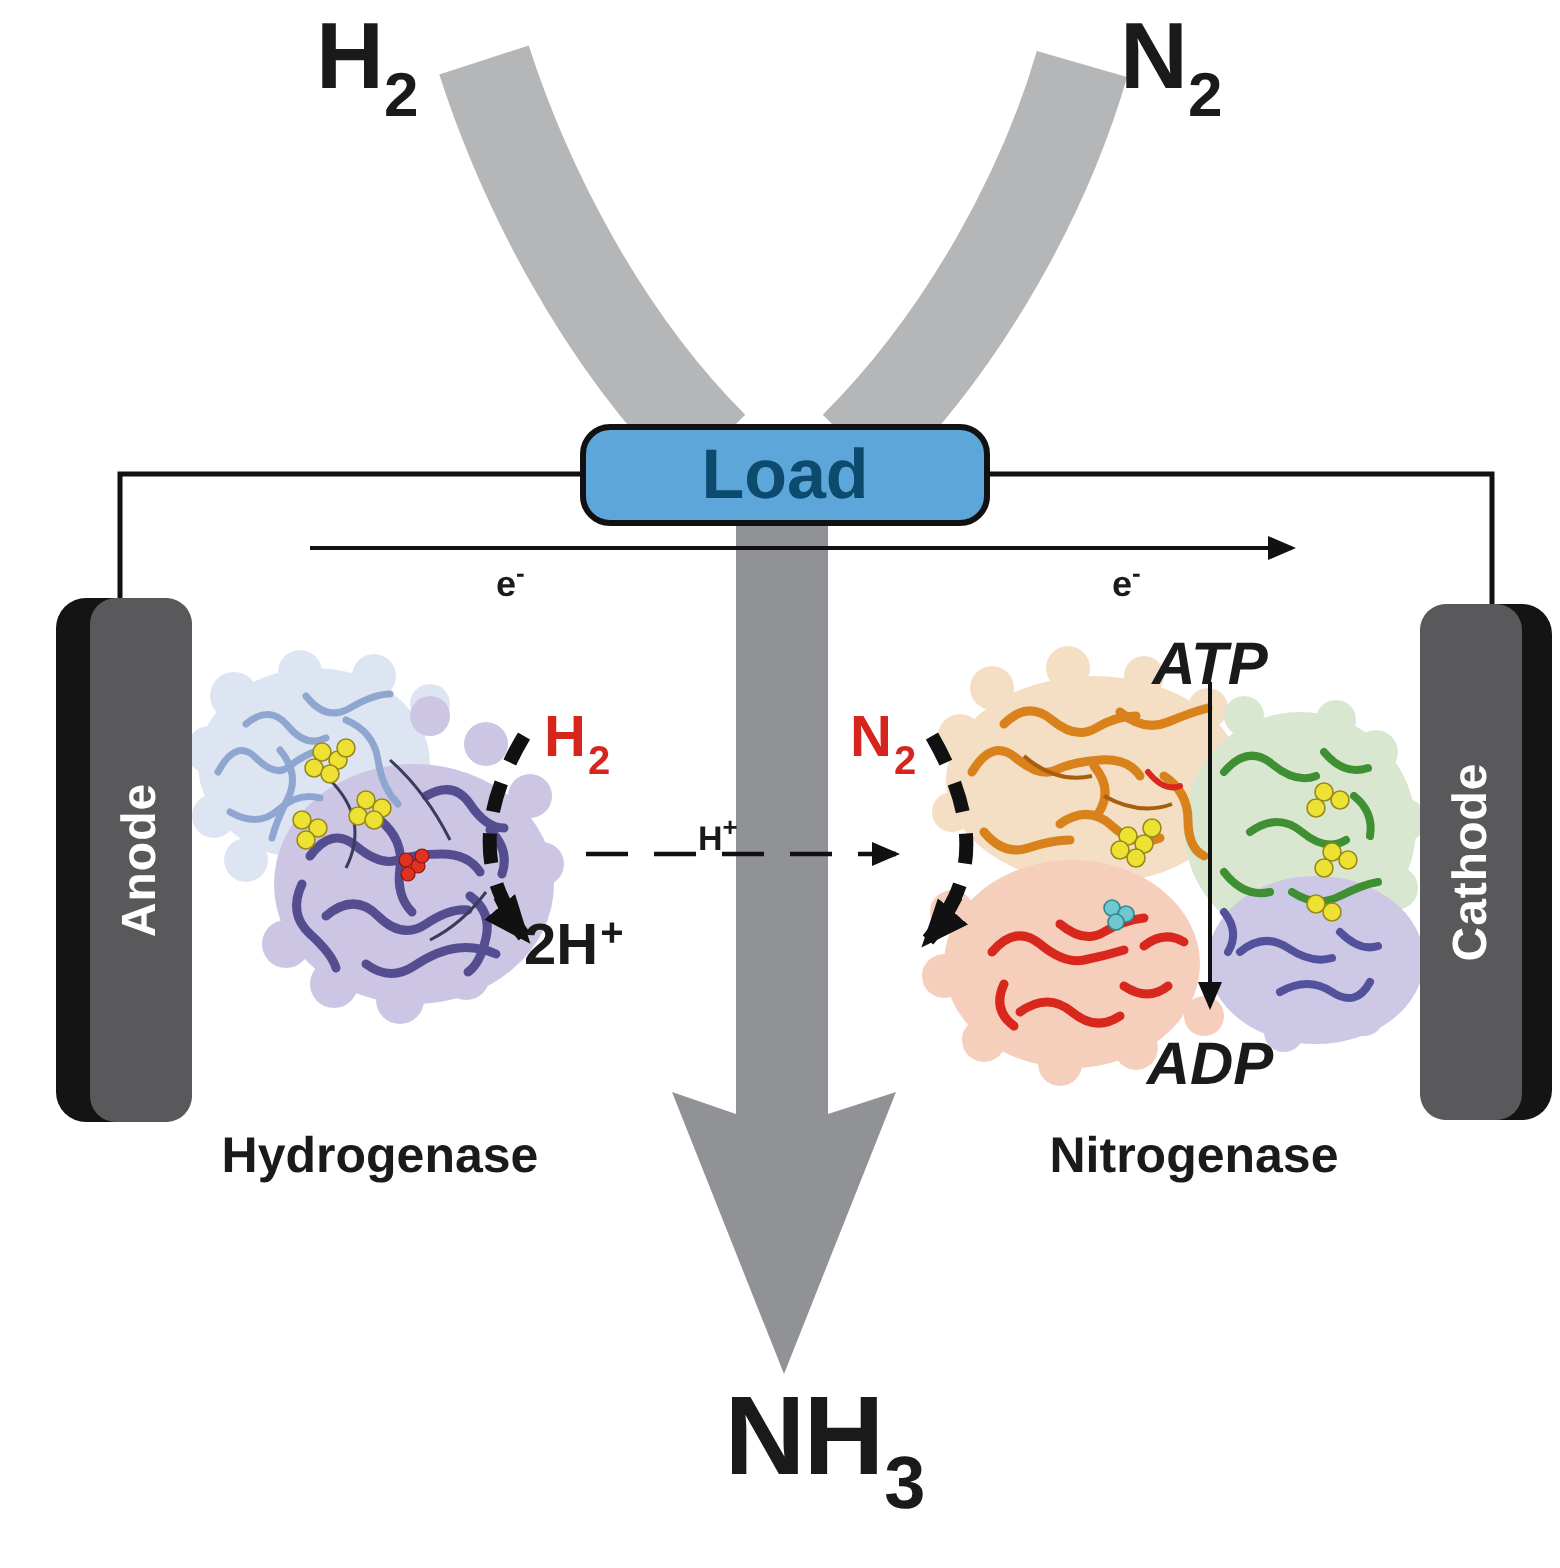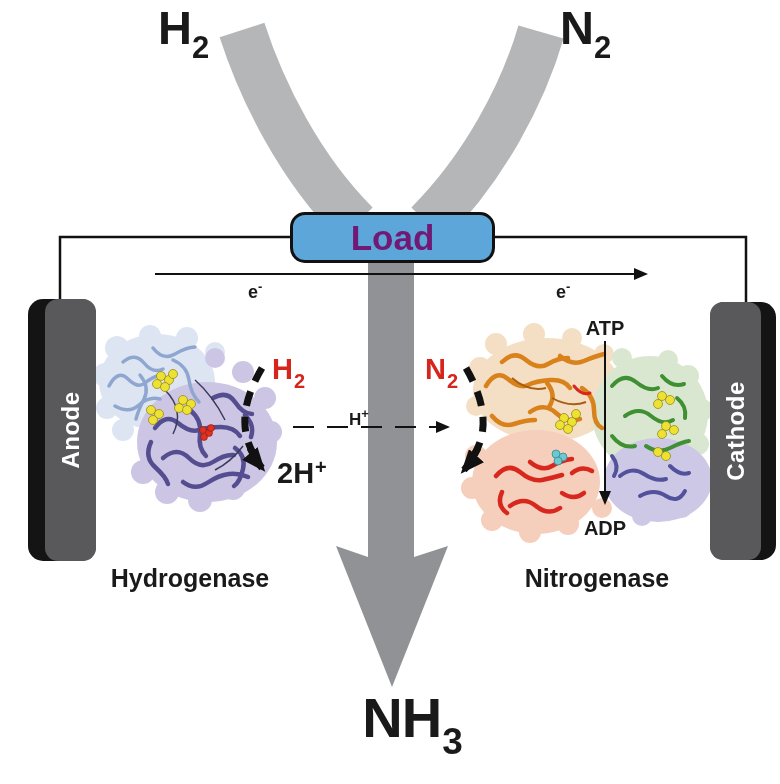--- a/index.html
+++ b/index.html
@@ -16,28 +16,28 @@
   
   .site{font-size:29px;}
   .site .sub{font-size:20px;vertical-align:-9px;margin-left:1px;}
   .site .sup{font-size:20px;vertical-align:9px;margin-left:1px;}
   
   .prod-big{font-size:56px;letter-spacing:-1px;transform:translateX(-50%);}
   .prod-big .sub{font-size:37px;vertical-align:-17px;margin-left:1px;}
   
   .flow{font-size:18px;}
   .flow .sup{font-size:13px;vertical-align:7px;}
-  .cof{font-size:20px;transform:translateX(-50%);}
+  .cof{font-size:30px;transform:translateX(-50%);font-style:italic;}
   .enzyme-name{font-size:25px;transform:translateX(-50%);}
   
   .load-box{
     position:absolute;left:290px;top:212px;width:199px;height:45px;
     background:#5da6da;border:3.5px solid #111;border-radius:15px;
     display:flex;align-items:center;justify-content:center;
-    font-size:35px;font-weight:700;color:#701a75;
+    font-size:35px;font-weight:700;color:#0c4a6e;
   }
   
   .electrode{position:absolute;background:#141414;border-radius:15px;}
   .electrode .face{
     position:absolute;top:0;bottom:0;width:51px;background:#59595b;border-radius:13px;
     display:flex;align-items:center;justify-content:center;
   }
   .anode{left:28px;top:299px;width:68px;height:262px;}
   .anode .face{right:0;}
   .cathode{left:710px;top:302px;width:66px;height:258px;}
@@ -276,21 +276,21 @@
     <span>e</span><span class="sup">-</span>
   </div>
 
   <div class="lbl flow" style="left:349px;top:407px;font-size:17px;">
     <span>H</span><span class="sup">+</span>
   </div>
 
   <div class="lbl site red" style="left:272px;top:355px;">
     <span>H</span><span class="sub">2</span>
   </div>
-  <div class="lbl site" style="left:277px;top:457px;">
+  <div class="lbl site" style="left:262px;top:457px;">
     <span>2H</span><span class="sup">+</span>
   </div>
 
   <div class="lbl site red" style="left:425px;top:355px;">
     <span>N</span><span class="sub">2</span>
   </div>
 
   <div class="lbl cof" style="left:605px;top:318px;">ATP</div>
   <div class="lbl cof" style="left:605px;top:518px;">ADP</div>
 

